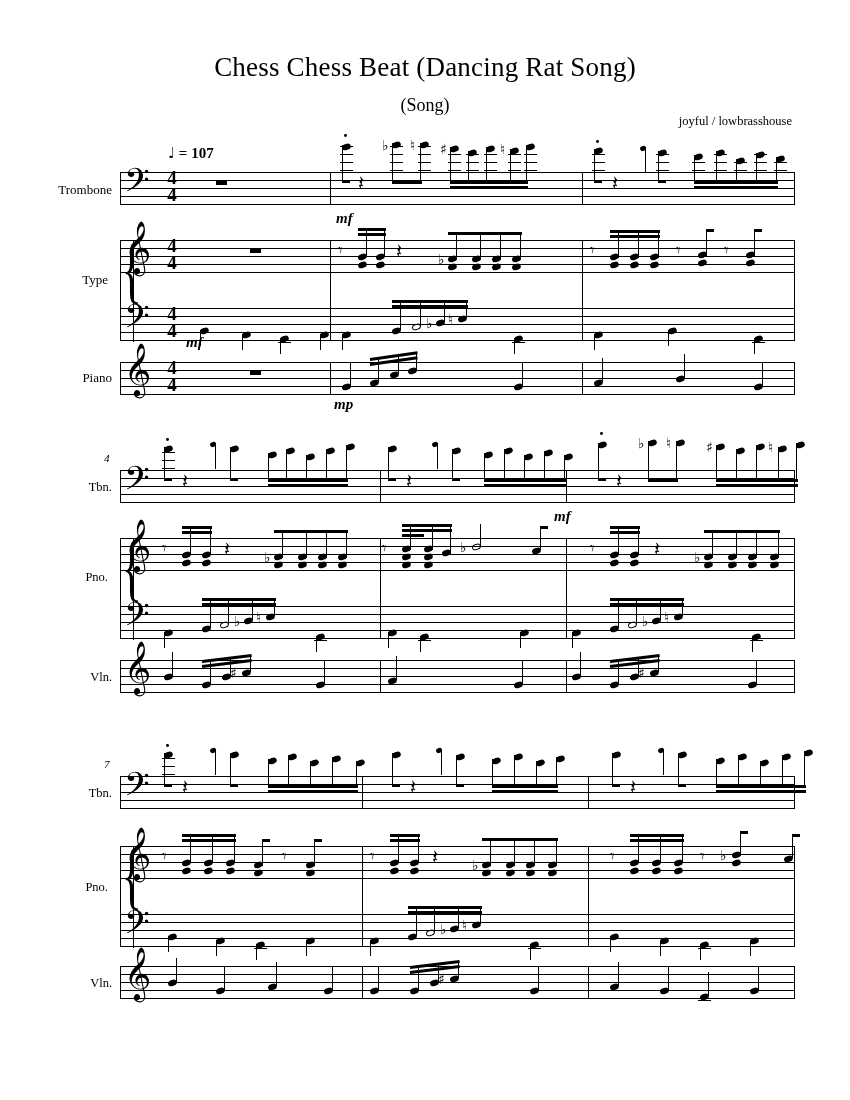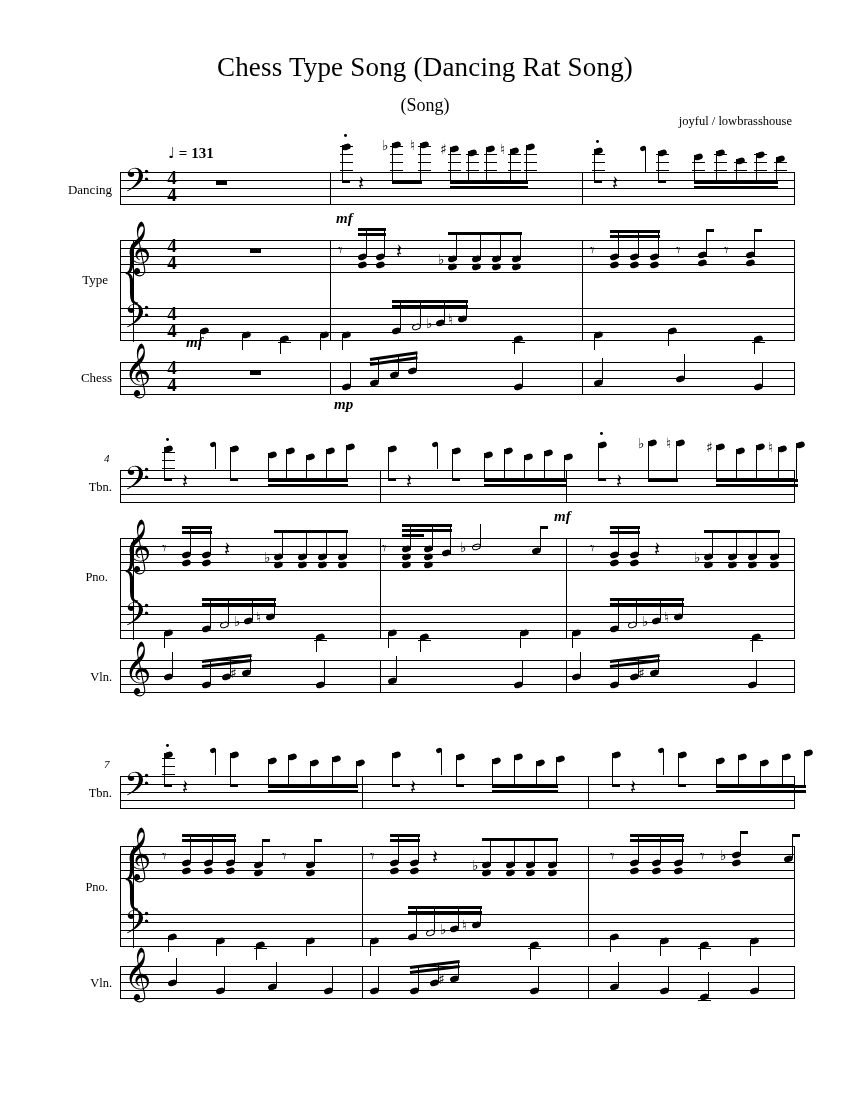--- a/index.html
+++ b/index.html
@@ -215,34 +215,34 @@
     width: 6px;
     height: 4.6px;
     background: #000;
     border-radius: 50%;
     transform: rotate(-20deg);
   }
 </style>
 </head>
 <body>
 
-<div class="sheet-title">Chess Type Song (Dancing Rat Song)</div>
+<div class="sheet-title">Chess Chess Beat (Dancing Rat Song)</div>
 <div class="sheet-subtitle">(Song)</div>
 <div class="sheet-composer">joyful / lowbrasshouse</div>
 
 <div class="system" style="top:0;height:420px;">
 
   <div class="tempo" style="left:168px; top:144px;">
     <span class="note-glyph">♩</span>
-    <span>= 131</span>
-  </div>
-
-  <div class="inst-label" style="left:0;top:182px;width:112px;">Dancing</div>
+    <span>= 107</span>
+  </div>
+
+  <div class="inst-label" style="left:0;top:182px;width:112px;">Trombone</div>
   <div class="inst-label" style="left:0;top:272px;width:108px;">Type</div>
-  <div class="inst-label" style="left:0;top:370px;width:112px;">Chess</div>
+  <div class="inst-label" style="left:0;top:370px;width:112px;">Piano</div>
 
   <div class="brace" style="left:122px;top:232px;">{</div>
   <div class="brace-line" style="left:133px;top:240px;height:102px;"></div>
 
   <div class="staff" style="top:172px;">
     <div class="line"></div>
     <div class="line"></div>
     <div class="line"></div>
     <div class="line"></div>
     <div class="line"></div>

